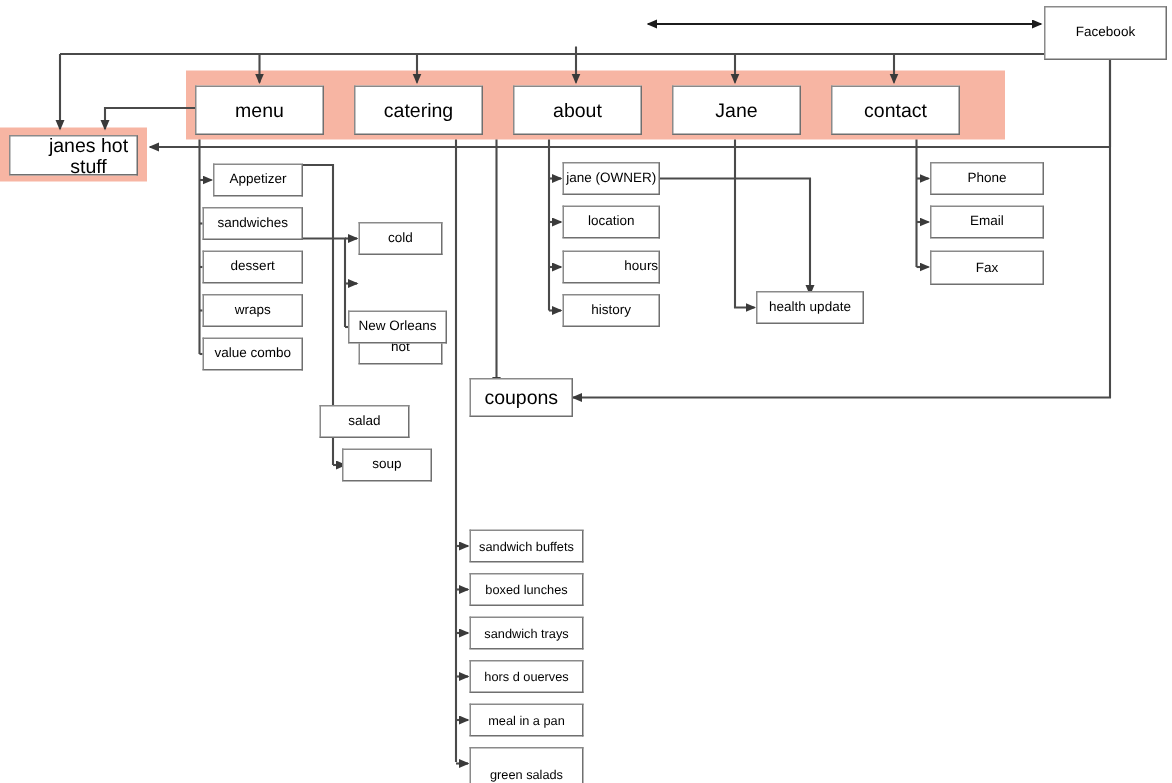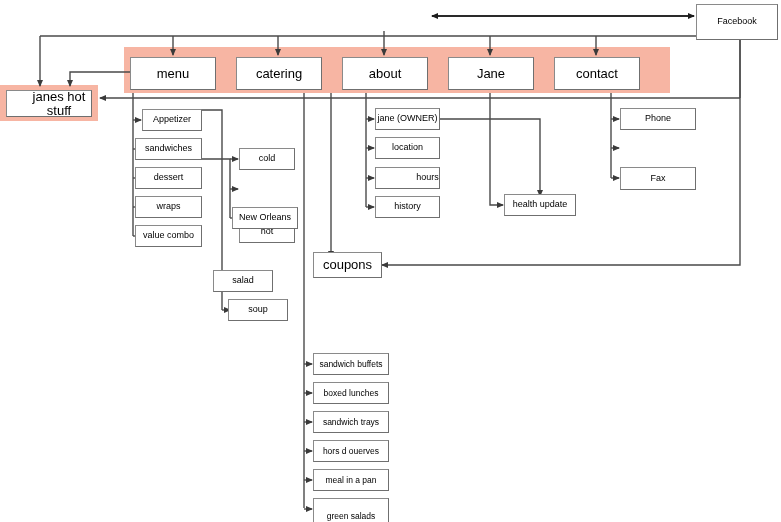--- a/index.html
+++ b/index.html
@@ -135,15 +135,16 @@
   <div class="node lvl3" style="left:313px;top:498px;width:76px;height:36px;">green salads</div>
 
   <div class="node lvl2" style="left:375px;top:108px;width:65px;height:22px;">jane (OWNER)</div>
   <div class="node lvl2" style="left:375px;top:137px;width:65px;height:22px;">location</div>
   <div class="node lvl2" style="left:375px;top:167px;width:65px;height:22px;padding-left:40px;">hours</div>
   <div class="node lvl2" style="left:375px;top:196px;width:65px;height:22px;">history</div>
 
   <div class="node lvl2" style="left:504px;top:194px;width:72px;height:22px;">health update</div>
 
   <div class="node lvl2" style="left:620px;top:108px;width:76px;height:22px;">Phone</div>
+  <div class="node lvl2" style="left:620px;top:137px;width:76px;height:22px;">Email</div>
   <div class="node lvl2" style="left:620px;top:167px;width:76px;height:23px;">Fax</div>
 
 </div>
 
 </body></html>

